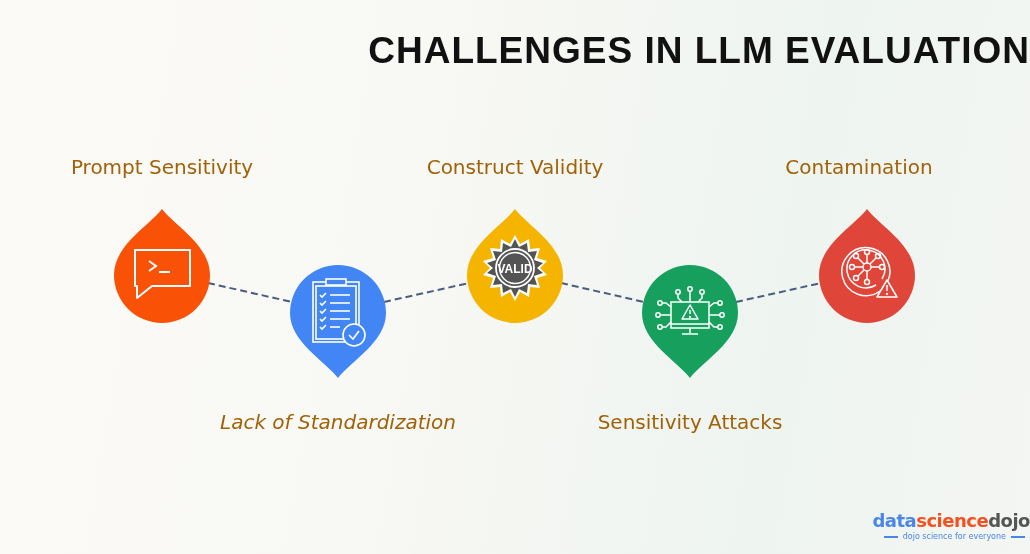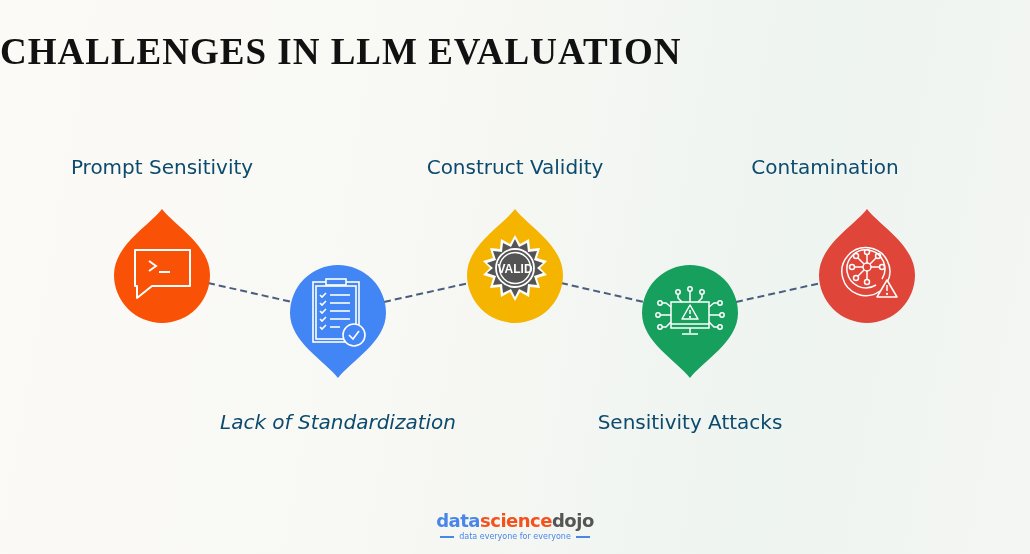--- a/index.html
+++ b/index.html
@@ -2,51 +2,51 @@
 <html><head>
   <meta charset="utf-8">
   <style>
     html, body { margin: 0; padding: 0; }
     body {
       width: 1030px; height: 554px; overflow: hidden; position: relative;
       background: linear-gradient(100deg, #fbfaf6 0%, #f8f8f4 40%, #eef4f0 75%, #f4f6f3 100%);
       font-family: "Liberation Sans", sans-serif;
     }
     .title {
-      position: absolute; left: 0; top: 30px; width: 1030px; text-align: left;
-      font-family: Liberation Serif, serif; font-weight: bold; font-size: 37px;
+      position: absolute; left: 0; top: 30px; width: 1030px; text-align: right;
+      font-family: Liberation Sans, sans-serif; font-weight: bold; font-size: 37px;
       letter-spacing: 1px; color: #111111;
     }
     .label {
       position: absolute; font-family: "DejaVu Sans", sans-serif; font-size: 20px;
-      color: #0c4a6e; white-space: nowrap; transform: translateX(-50%);
+      color: #a16207; white-space: nowrap; transform: translateX(-50%);
     }
     svg.stage { position: absolute; left: 0; top: 0; }
     .logo {
-      position: absolute; left: 0; width: 1030px; top: 510px; text-align: center;
+      position: absolute; left: 0; width: 1030px; top: 510px; text-align: right;
     }
     .logo-main { font-family: "DejaVu Sans", sans-serif; font-size: 18px; font-weight: bold; letter-spacing: -0.5px; }
     .logo-data { color: #4a86e8; }
     .logo-science { color: #f4511e; }
     .logo-dojo { color: #555555; }
     .logo-tag {
       font-family: "DejaVu Sans", sans-serif; font-size: 8px; color: #4a86e8; margin-top: 1px;
     }
     .logo-tag .dash { display: inline-block; width: 14px; height: 2px; background: #4a86e8; vertical-align: middle; margin: 0 5px; }
   </style>
 </head>
 <body>
 
 <div class="title">CHALLENGES IN LLM EVALUATION</div>
 
 <div class="label" style="left:162px; top:155px;">Prompt Sensitivity</div>
 <div class="label" style="left:338px; top:410px;font-style:italic;">Lack of Standardization</div>
 <div class="label" style="left:515px; top:155px;">Construct Validity</div>
 <div class="label" style="left:690px; top:410px;">Sensitivity Attacks</div>
-<div class="label" style="left:825px; top:155px;">Contamination</div>
+<div class="label" style="left:859px; top:155px;">Contamination</div>
 
 <svg class="stage" width="1030" height="554" viewBox="0 0 1030 554">
 
   <g stroke="#4a5d7e" stroke-width="2" stroke-dasharray="7,4" fill="none">
     <line x1="208" y1="283" x2="292" y2="302"></line>
     <line x1="384" y1="302" x2="469" y2="283"></line>
     <line x1="561" y1="283" x2="644" y2="302"></line>
     <line x1="736" y1="302" x2="821" y2="283"></line>
   </g>
 
@@ -150,15 +150,15 @@
       <circle cx="887" cy="294" r="0.4"></circle>
     </g>
   </g>
 </svg>
 
 <div class="logo">
   <div class="logo-main">
     <span class="logo-data">data</span><span class="logo-science">science</span><span class="logo-dojo">dojo</span>
   </div>
   <div class="logo-tag">
-    <span class="dash"></span><span>data everyone for everyone</span><span class="dash"></span>
+    <span class="dash"></span><span>dojo science for everyone</span><span class="dash"></span>
   </div>
 </div>
 
 </body></html>

